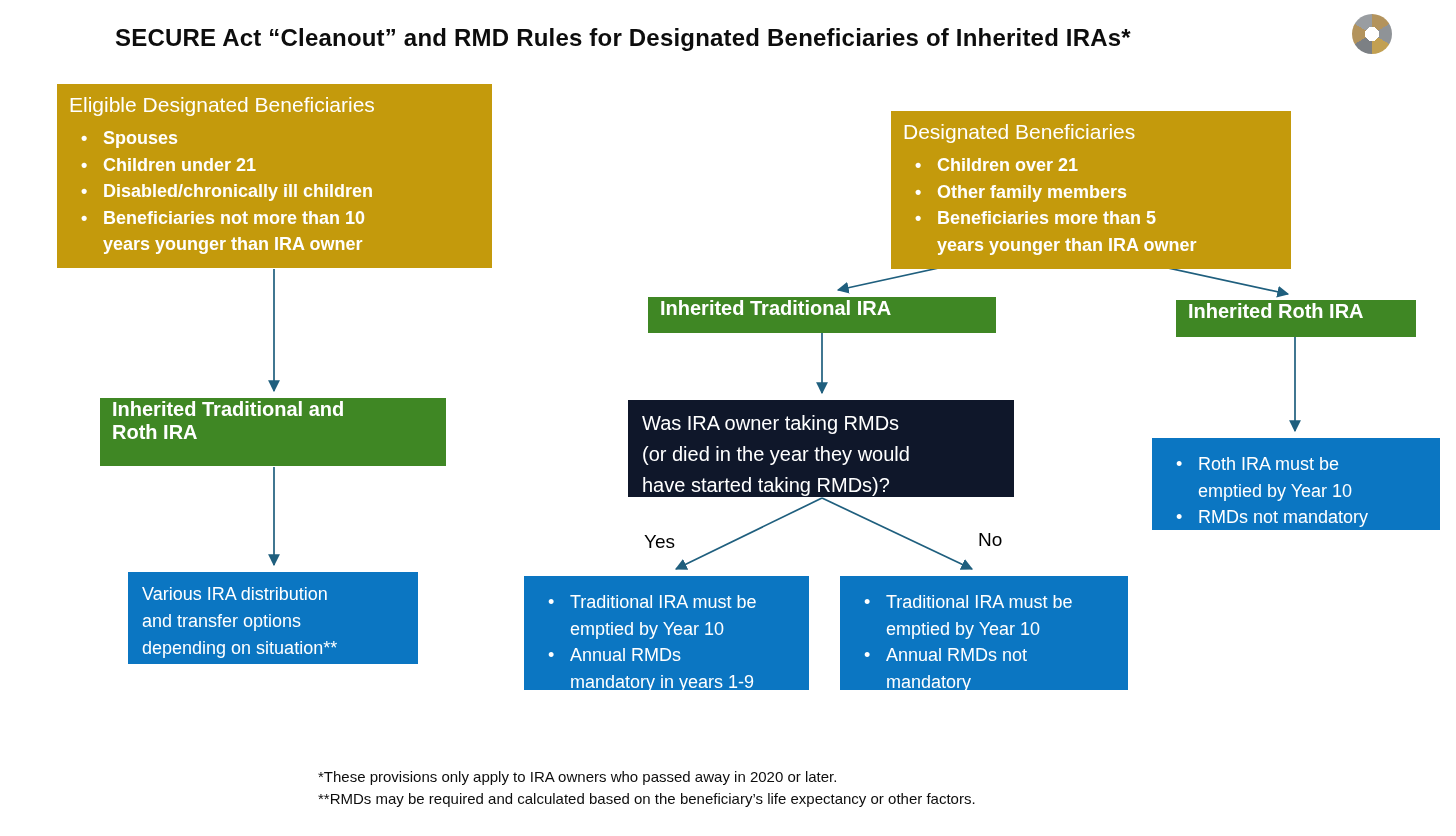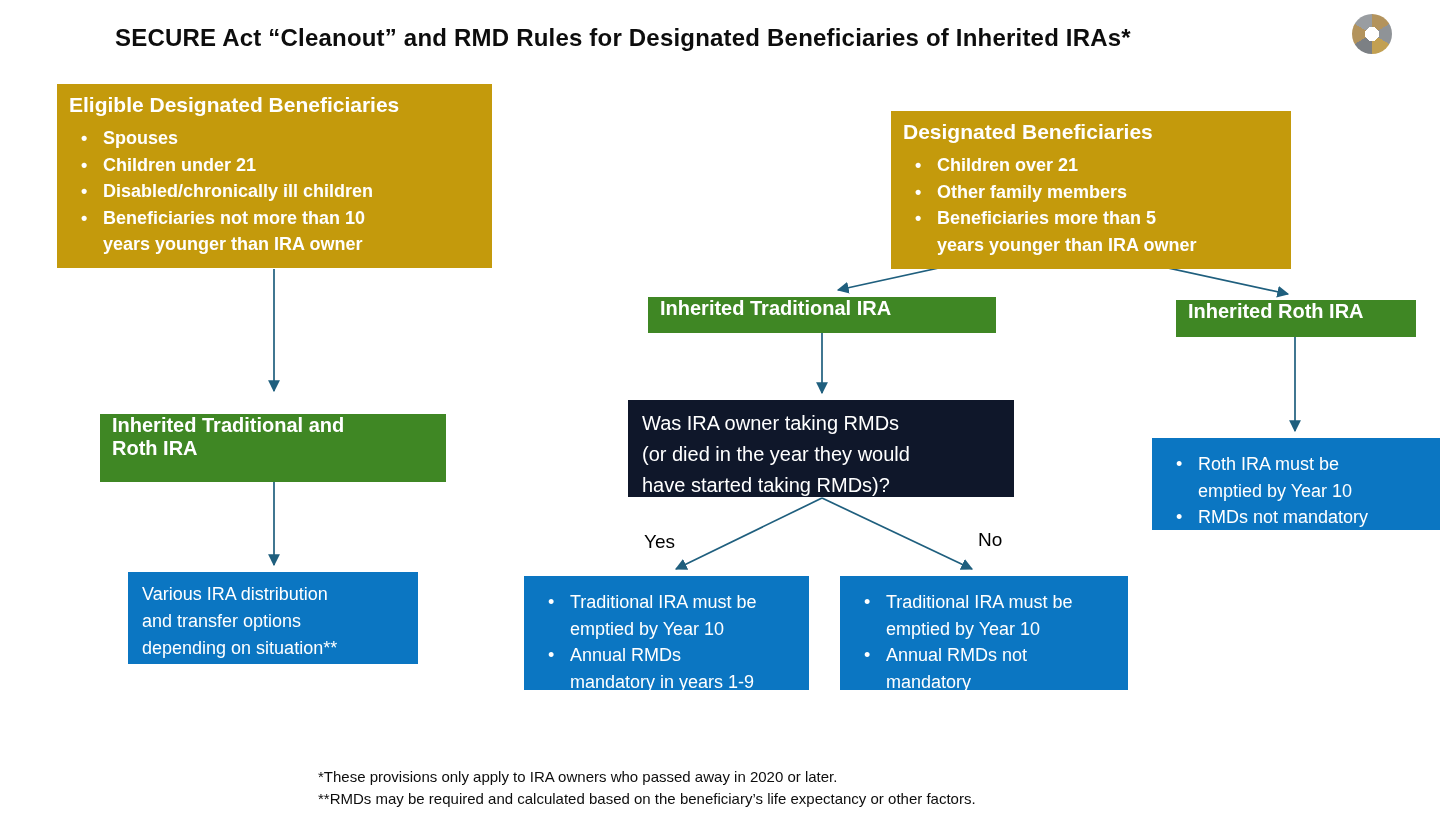--- a/index.html
+++ b/index.html
@@ -36,21 +36,21 @@
     position: absolute;
     color: #ffffff;
   }
   .gold  { background: #c49a0c; }
   .green { background: #3f8724; }
   .teal  { background: #0f172a; }
   .blue  { background: #0b76c2; }
 
   .gold .heading {
     font-size: 21px;
-    font-weight: 700;
+    font-weight: 400;
     padding: 9px 16px 4px 12px;
   }
   ul.bullets {
     list-style: none;
     margin-top: 4px;
   }
   ul.bullets li {
     position: relative;
     padding-left: 46px;
     padding-right: 8px;
@@ -146,21 +146,21 @@
   <div class="box gold" style="left:891px; top:84px; width:400px; height:158px;margin-top:27px;">
     <div class="heading">Designated Beneficiaries</div>
     <ul class="bullets">
       <li>Children over 21</li>
       <li>Other family members</li>
       <li>Beneficiaries more than 5
 years younger than IRA owner</li>
     </ul>
   </div>
 
-  <div class="box green label-box" style="left:100px; top:414px; width:346px; height:68px;">
+  <div class="box green label-box" style="left:100px; top:398px; width:346px; height:68px;">
     <span>Inherited Traditional and
 Roth IRA</span>
   </div>
 
   <div class="box green label-box" style="left:648px; top:297px; width:348px; height:36px;">
     <span>Inherited Traditional IRA</span>
   </div>
 
   <div class="box green label-box" style="left:1176px; top:300px; width:240px; height:37px;">
     <span>Inherited Roth IRA</span>

